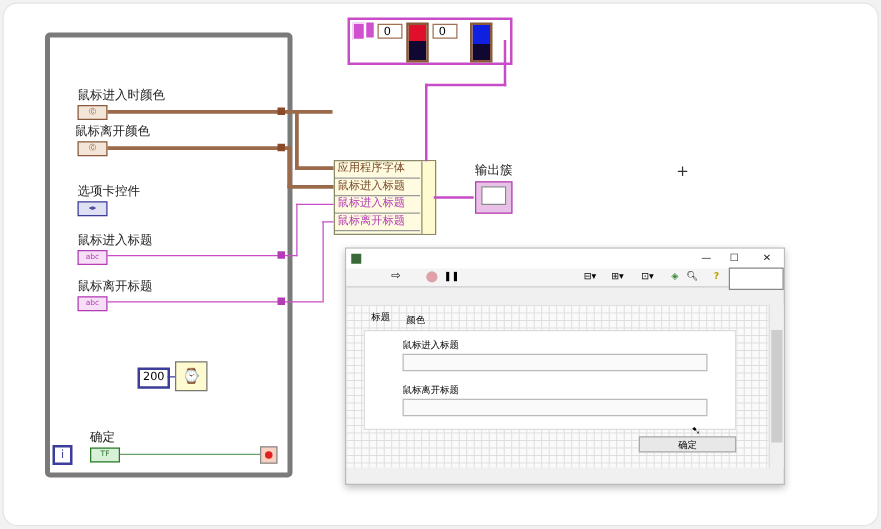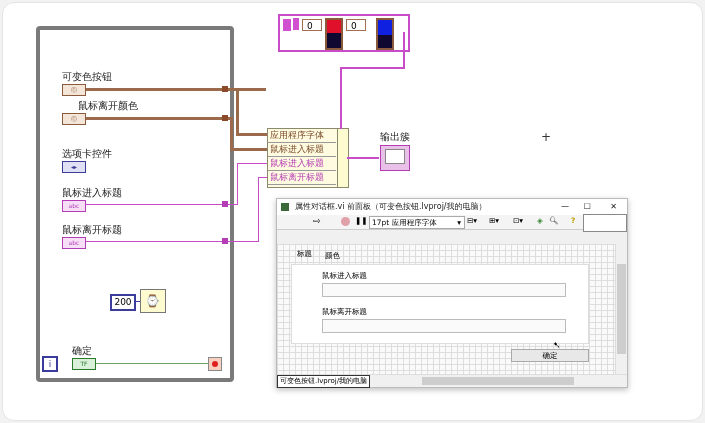--- a/index.html
+++ b/index.html
@@ -35,23 +35,23 @@
   .vscroll{position:absolute;right:0;top:45px;width:11px;height:130px;background:#f0f0f0;border-left:1px solid #ddd;}
   .hscroll{position:absolute;left:0;bottom:0;width:350px;height:12px;background:#f0f0f0;border-top:1px solid #ddd;}
 </style>
 </head>
 <body>
 
 <div class="card"></div>
 
 <div class="loop"></div>
 
-<div class="lbl" style="left:62px;top:71px;">可变色按钮</div>
+<div class="lbl" style="left:62px;top:71px;">鼠标进入时颜色</div>
 <div class="term color" style="left:62px;top:84px;">Ⓒ</div>
-<div class="lbl" style="left:78px;top:100px;text-align:right;">鼠标离开颜色</div>
+<div class="lbl" style="left:60px;top:100px;text-align:right;">鼠标离开颜色</div>
 <div class="term color" style="left:62px;top:113px;">Ⓒ</div>
 <div class="lbl" style="left:62px;top:148px;">选项卡控件</div>
 <div class="term tab" style="left:62px;top:161px;">◂▸</div>
 <div class="lbl" style="left:62px;top:187px;">鼠标进入标题</div>
 <div class="term str" style="left:62px;top:200px;">abc</div>
 <div class="lbl" style="left:62px;top:224px;">鼠标离开标题</div>
 <div class="term str" style="left:62px;top:237px;">abc</div>
 
 <div class="wire w-color" style="left:86px;top:88px;width:180px;height:3px;"></div>
 <div class="wire w-color" style="left:236px;top:88px;width:3px;height:47px;"></div>
@@ -107,30 +107,28 @@
 <div class="term bool" style="left:72px;top:358px;">TF</div>
 <div class="wire w-bool" style="left:96px;top:363px;width:112px;height:1px;"></div>
 <div class="abs" style="left:208px;top:357px;width:12px;height:12px;border:1px solid #888;background:#f8d0c0;">
   <div class="abs" style="left:3px;top:3px;width:6px;height:6px;border-radius:50%;background:#e02020;"></div>
 </div>
 <div class="abs" style="left:42px;top:356px;width:12px;height:12px;border:2px solid #3c3c9a;background:#fff;font-size:9px;line-height:12px;text-align:center;color:#3c3c9a;">i</div>
 
 <div class="dlg">
   <div class="title">
     <span class="abs" style="left:4px;top:4px;width:8px;height:8px;background:#3a6a3a;"></span>
-    <span>属性对话框.vi 前面板（可变色按钮.lvproj/我的电脑）</span>
     <span class="abs" style="right:58px;top:0;">—</span>
     <span class="abs" style="right:36px;top:0;">☐</span>
     <span class="abs" style="right:10px;top:0;">✕</span>
   </div>
   <div class="tool">
     <span class="abs" style="left:36px;top:1px;font-size:9px;">⇨</span>
     <span class="abs" style="left:64px;top:2px;width:9px;height:9px;border-radius:50%;background:#e0a0a8;"></span>
     <span class="abs" style="left:78px;top:1px;font-weight:bold;">❚❚</span>
-    <span class="abs" style="left:92px;top:1px;width:92px;height:11px;border:1px solid #aaa;background:#fff;line-height:11px;padding-left:2px;"><span>17pt 应用程序字体</span><span style="position:absolute;right:3px;">▾</span></span>
     <span class="abs" style="left:190px;top:1px;">⊟▾</span>
     <span class="abs" style="left:212px;top:1px;">⊞▾</span>
     <span class="abs" style="left:236px;top:1px;">⊡▾</span>
     <span class="abs" style="left:260px;top:1px;color:#3a8a3a;">◈</span>
     <span class="abs" style="left:272px;top:1px;">🔍︎</span>
     <span class="abs" style="left:294px;top:1px;color:#c0a000;font-weight:bold;">?</span>
     <span class="abs" style="left:306px;top:-1px;width:42px;height:16px;border:1px solid #888;background:#fff;"></span>
   </div>
   <div class="grid">
     <span class="abs" style="left:20px;top:5px;font-size:7.5px;">标题</span>
@@ -140,17 +138,13 @@
       <div class="fld" style="top:18px;"></div>
       <span class="abs" style="left:30px;top:42px;font-size:7.5px;">鼠标离开标题</span>
       <div class="fld" style="top:54px;"></div>
     </div>
     <div class="abs" style="left:234px;top:105px;width:76px;height:11px;border:1px solid #aaa;background:#e8e8e8;font-size:7.5px;line-height:11px;text-align:center;">确定</div>
     <span class="abs" style="left:276px;top:96px;font-size:9px;">➷</span>
   </div>
   <div class="vscroll">
     <div class="abs" style="left:1px;top:20px;width:9px;height:90px;background:#cdcdcd;"></div>
   </div>
-  <div class="hscroll">
-    <span class="abs" style="left:0;top:0;font-size:7px;line-height:11px;border:1px solid #333;background:#fff;padding:0 2px;">可变色按钮.lvproj/我的电脑</span>
-    <div class="abs" style="left:145px;top:2px;width:152px;height:8px;background:#cdcdcd;"></div>
-  </div>
 </div>
 
 </body></html>

